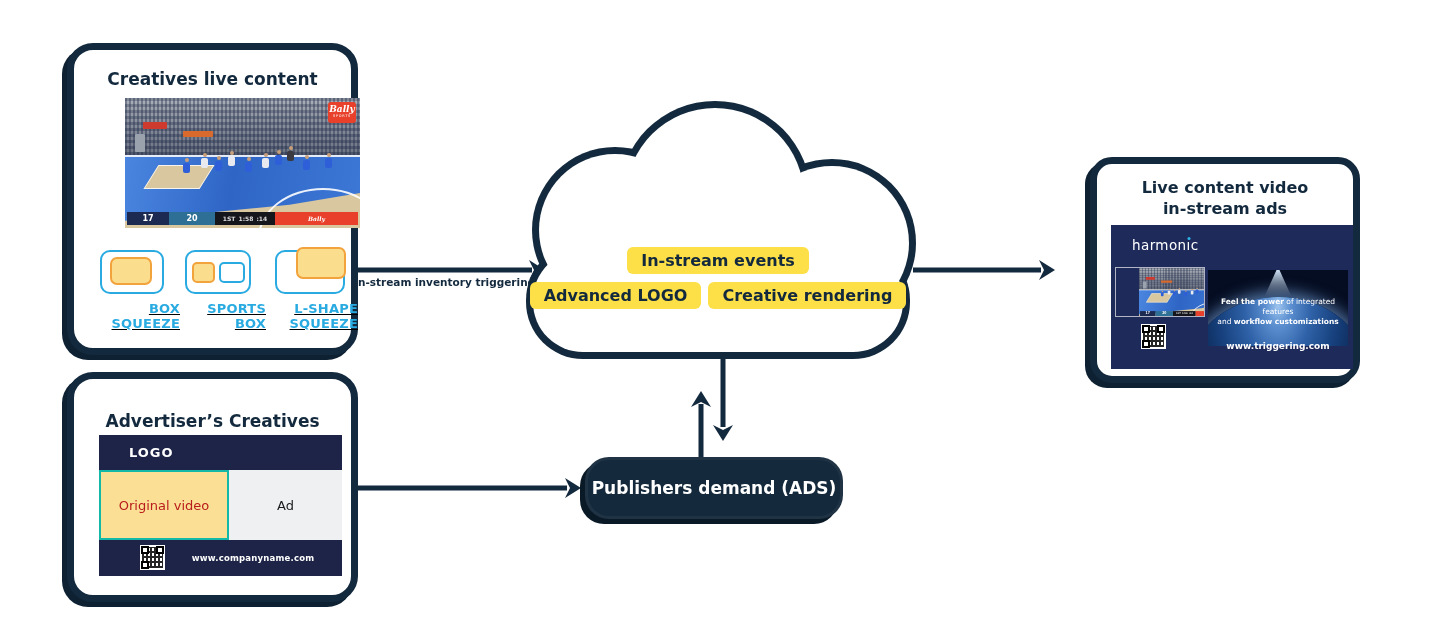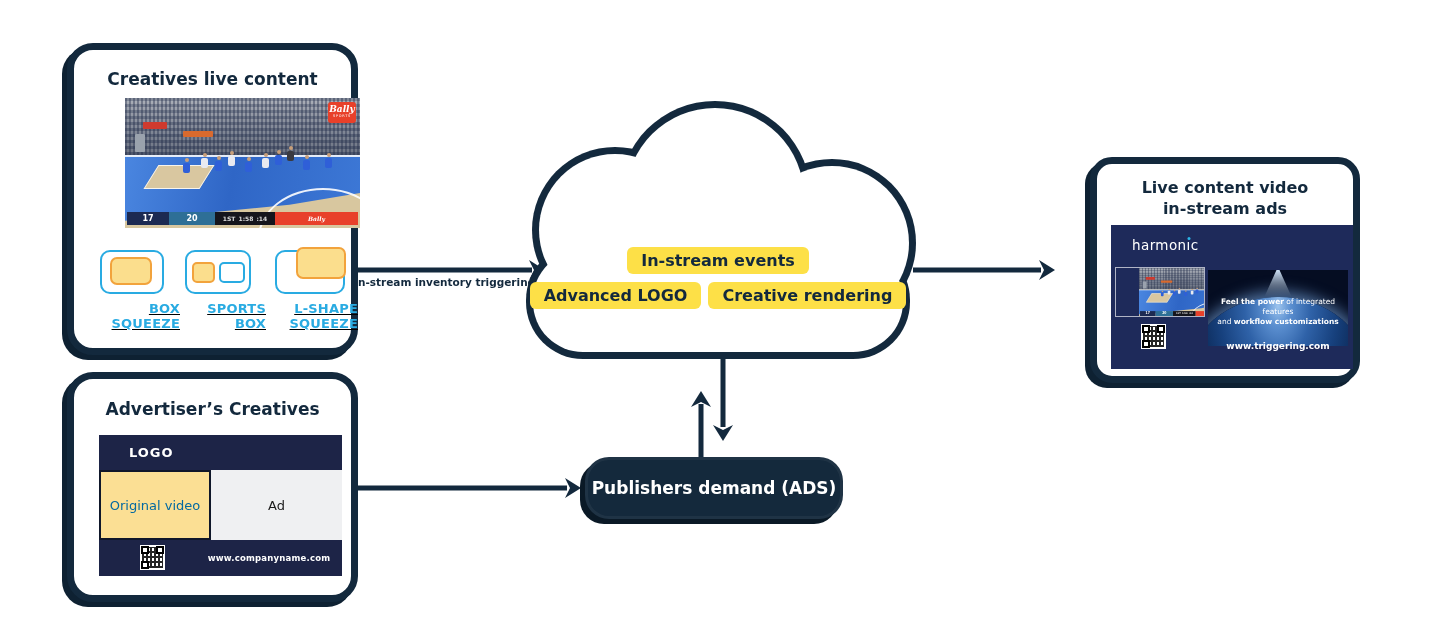--- a/index.html
+++ b/index.html
@@ -11,21 +11,21 @@
     position: absolute; background: #fff;
     border: 7px solid #13293D; border-radius: 26px;
     box-shadow: -5px 5px 0 0 #0E2132;
   }
   .box-title { text-align: center; font-weight: bold; color: #13293D; }
 
   .publishers-box { left: 67px; top: 43px; width: 291px; height: 312px; }
   .publishers-box .box-title { margin-top: 19px; font-size: 17px; }
 
   .advertiser-box { left: 67px; top: 372px; width: 291px; height: 230px; }
-  .advertiser-box .box-title { margin-top: 20px; font-size: 17px; }
+  .advertiser-box .box-title { margin-top: 32px; font-size: 17px; }
 
   .result-box { left: 1090px; top: 157px; width: 270px; height: 226px; border-radius: 22px; }
   .result-box .box-title { margin-top: 13px; font-size: 16px; line-height: 21px; }
 
   
   .scene-wrap { position: absolute; padding-left: 23px; }
   .scene-wrap.main { left: 28px; top: 48px; width: 235px; height: 130px; }
   .bb-scene { position: relative; width: 235px; height: 130px; overflow: hidden; background: #6a7383; }
   .bb-crowd {
     position: absolute; left: 0; top: 0; right: 0; height: 44%;
@@ -87,25 +87,25 @@
   .fmt-row { position: absolute; inset: 0; display: flex; align-items: center; justify-content: center; gap: 4px; }
   .fmt-row .fmt-box { width: 23px; height: 21px; border-radius: 5px; }
   .fmt-row .fmt-ghost { width: 26px; height: 21px; border: 2px solid #29ABE2; border-radius: 5px; background: #fff; }
   .fmt-3 .fmt-box { position: absolute; top: -5px; right: -3px; width: 50px; height: 32px; }
   .fmt-label { margin-top: 7px; color: #29ABE2; font-weight: bold; font-size: 13px; line-height: 15px; letter-spacing: .2px; }
 
   
   .mockup { position: absolute; left: 25px; top: 56px; width: 243px; height: 141px; }
   .mk-logobar { height: 35px; background: #1D2447; color: #fff; display: flex; align-items: center; padding-left: 30px; font-weight: bold; font-size: 13px; letter-spacing: 1px; }
   .mk-mid { height: 70px; display: flex; }
-  .mk-orig { width: 112px; background: #FBDF94; border: 2px solid #0f172a; display: flex; align-items: center; justify-content: center; font-size: 13px; color: #0369a1; }
+  .mk-orig { width: 130px; background: #FBDF94; border: 2px solid #14b8a6; display: flex; align-items: center; justify-content: center; font-size: 13px; color: #b91c1c; }
   .mk-ad { flex: 1; background: #EFF0F2; display: flex; align-items: center; justify-content: center; font-size: 13px; color: #1b1b1b; }
   .mk-bottom { position: relative; height: 36px; background: #1D2447; }
   .mk-bottom .qr { position: absolute; left: 41px; top: 5px; }
-  .mk-url { position: absolute; right: 8px; top: 13px; width: 130px; text-align: center; color: #fff; font-weight: bold; font-size: 8.5px; letter-spacing: .2px; }
+  .mk-url { position: absolute; right: 24px; top: 13px; width: 130px; text-align: center; color: #fff; font-weight: bold; font-size: 8.5px; letter-spacing: .2px; }
 
   
   .qr { width: 25px; height: 25px; background: #fff; position: relative; }
   .qr .noise {
     position: absolute; inset: 2px;
     background-image:
       repeating-linear-gradient(0deg, #000 0 2px, rgba(0,0,0,0) 2px 5px),
       repeating-linear-gradient(90deg, #000 0 2px, rgba(0,0,0,0) 2px 4px);
     opacity: .85;
   }

